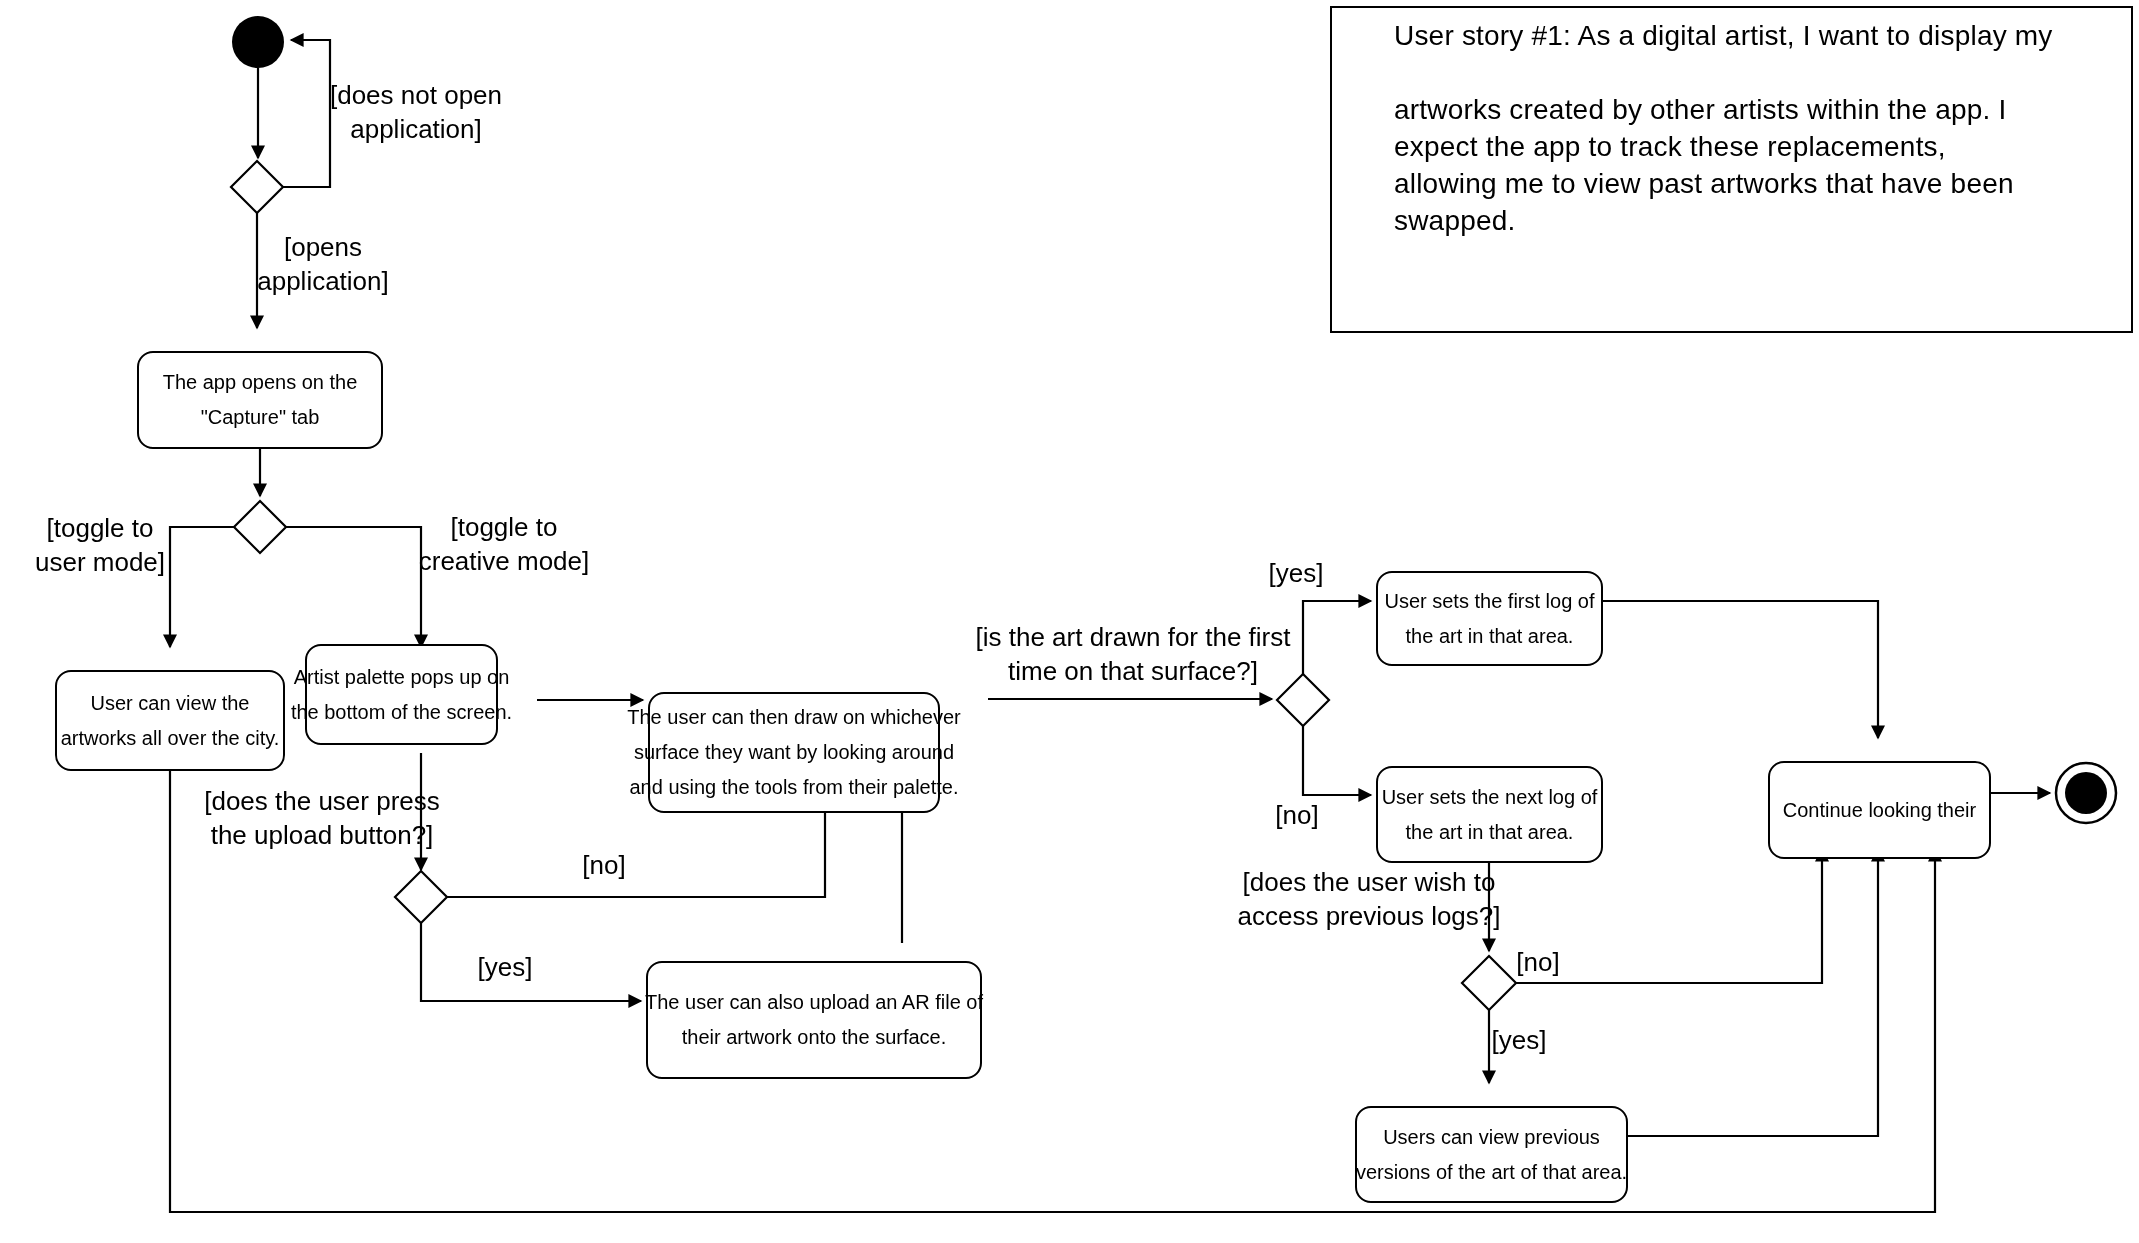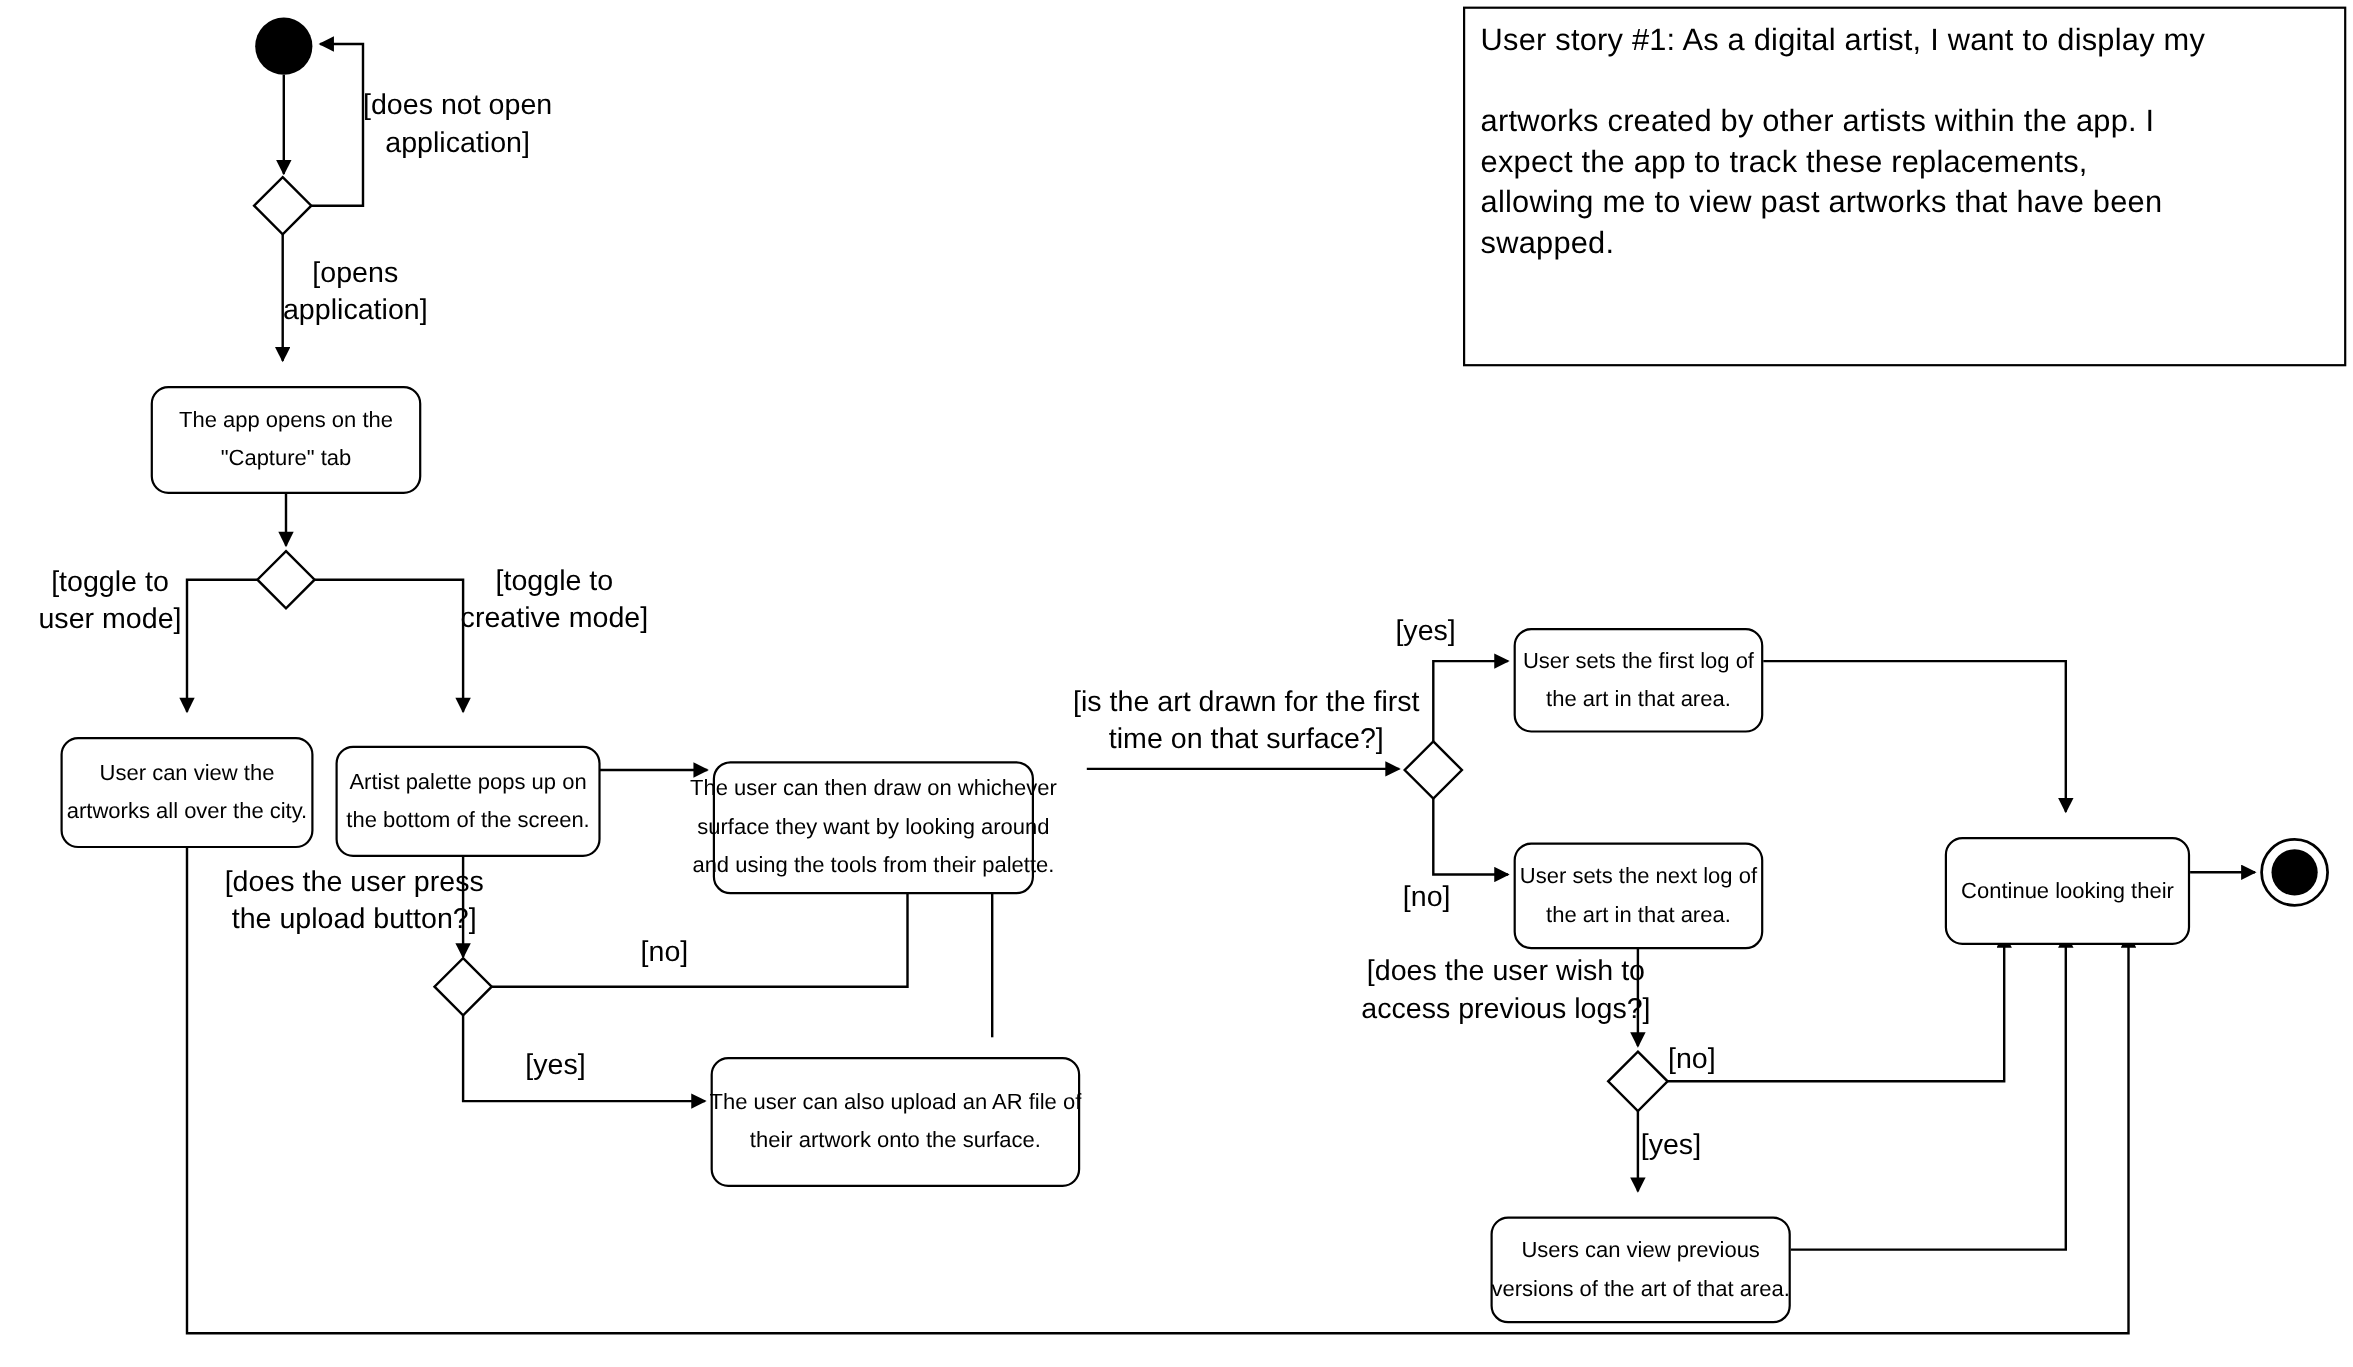--- a/index.html
+++ b/index.html
@@ -18,21 +18,21 @@
   .elabel{
     position:absolute;z-index:2;transform:translateX(-50%);
     font-size:26px;line-height:34px;text-align:center;
   }
   .elabel .lline{white-space:nowrap;}
   .ustory{
     position:absolute;left:1330px;top:6px;width:803px;height:327px;z-index:2;
     border:2px solid #000;background:#ffffff;box-sizing:border-box;
     padding:9px 14px;font-size:28px;letter-spacing:0.2px;
   }
-  .story-line{height:37px;line-height:37px;white-space:nowrap;}
+  .story-line{height:37px;line-height:37px;white-space:nowrap;margin-left:48px;}
 </style>
 </head>
 <body>
 
 <div class="canvas">
 
   <svg class="wires" width="2139" height="1243" viewBox="0 0 2139 1243">
     <defs>
       <marker id="arr" viewBox="0 0 10 10" refX="9" refY="5" markerWidth="19" markerHeight="14" markerUnits="userSpaceOnUse" orient="auto">
         <path d="M0,0 L10,5 L0,10 Z" fill="#000"></path>
@@ -79,21 +79,21 @@
   <div class="node" style="left:137px;top:333px;width:246px;height:98px">
     <div class="nline">The app opens on the</div>
     <div class="nline">"Capture" tab</div>
   </div>
 
   <div class="node" style="left:55px;top:652px;width:230px;height:101px">
     <div class="nline">User can view the</div>
     <div class="nline">artworks all over the city.</div>
   </div>
 
-  <div class="node" style="left:305px;top:660px;width:241px;height:101px">
+  <div class="node" style="left:305px;top:626px;width:193px;height:101px">
     <div class="nline">Artist palette pops up on</div>
     <div class="nline">the bottom of the screen.</div>
   </div>
 
   <div class="node" style="left:648px;top:674px;width:292px;height:121px">
     <div class="nline">The user can then draw on whichever</div>
     <div class="nline">surface they want by looking around</div>
     <div class="nline">and using the tools from their palette.</div>
   </div>
 

